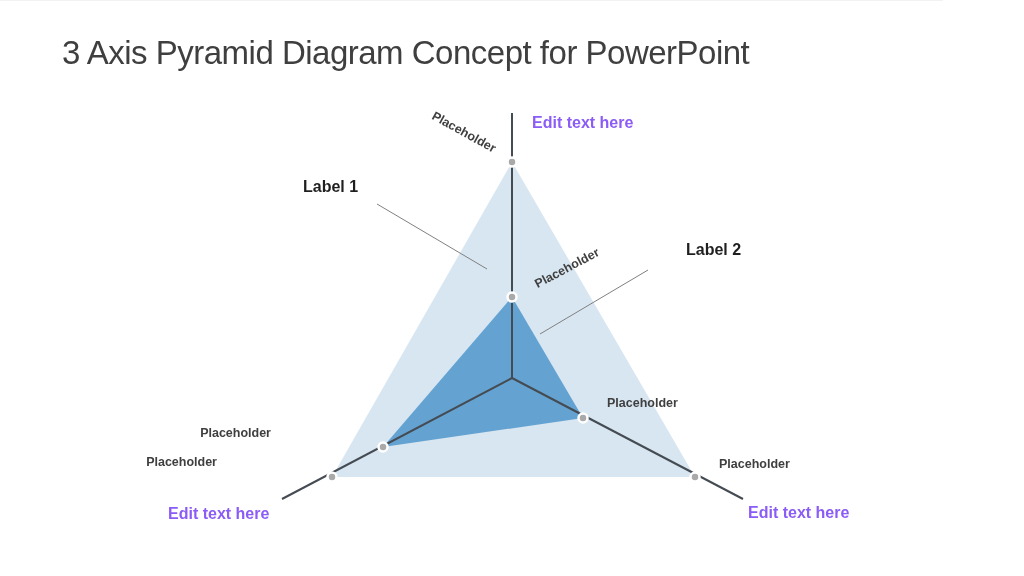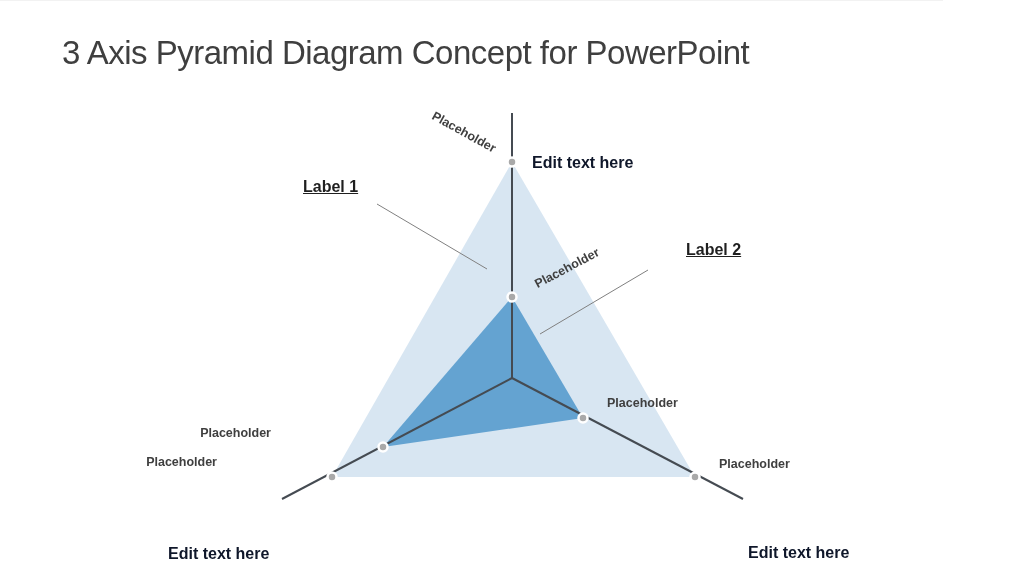--- a/index.html
+++ b/index.html
@@ -34,28 +34,26 @@
     line-height: 1.1;
   }
   .ph {
     font-size: 12.5px;
     font-weight: 700;
     color: #3f3f3f;
   }
   .edit {
     font-size: 16px;
     font-weight: 700;
-    color: #0f172a;
-    margin-top: 40px;
+    color: #8b5cf6;
   }
   .lbl {
     font-size: 16px;
     font-weight: 700;
     color: #1f1f1f;
-    text-decoration: underline;
   }
   .rot-cw  { transform: rotate(29deg); }
   .rot-ccw { transform: rotate(-28deg); }
 </style>
 </head>
 <body>
 
 <div class="slide">
 
   <h1 class="title">3 Axis Pyramid Diagram Concept for PowerPoint</h1>

